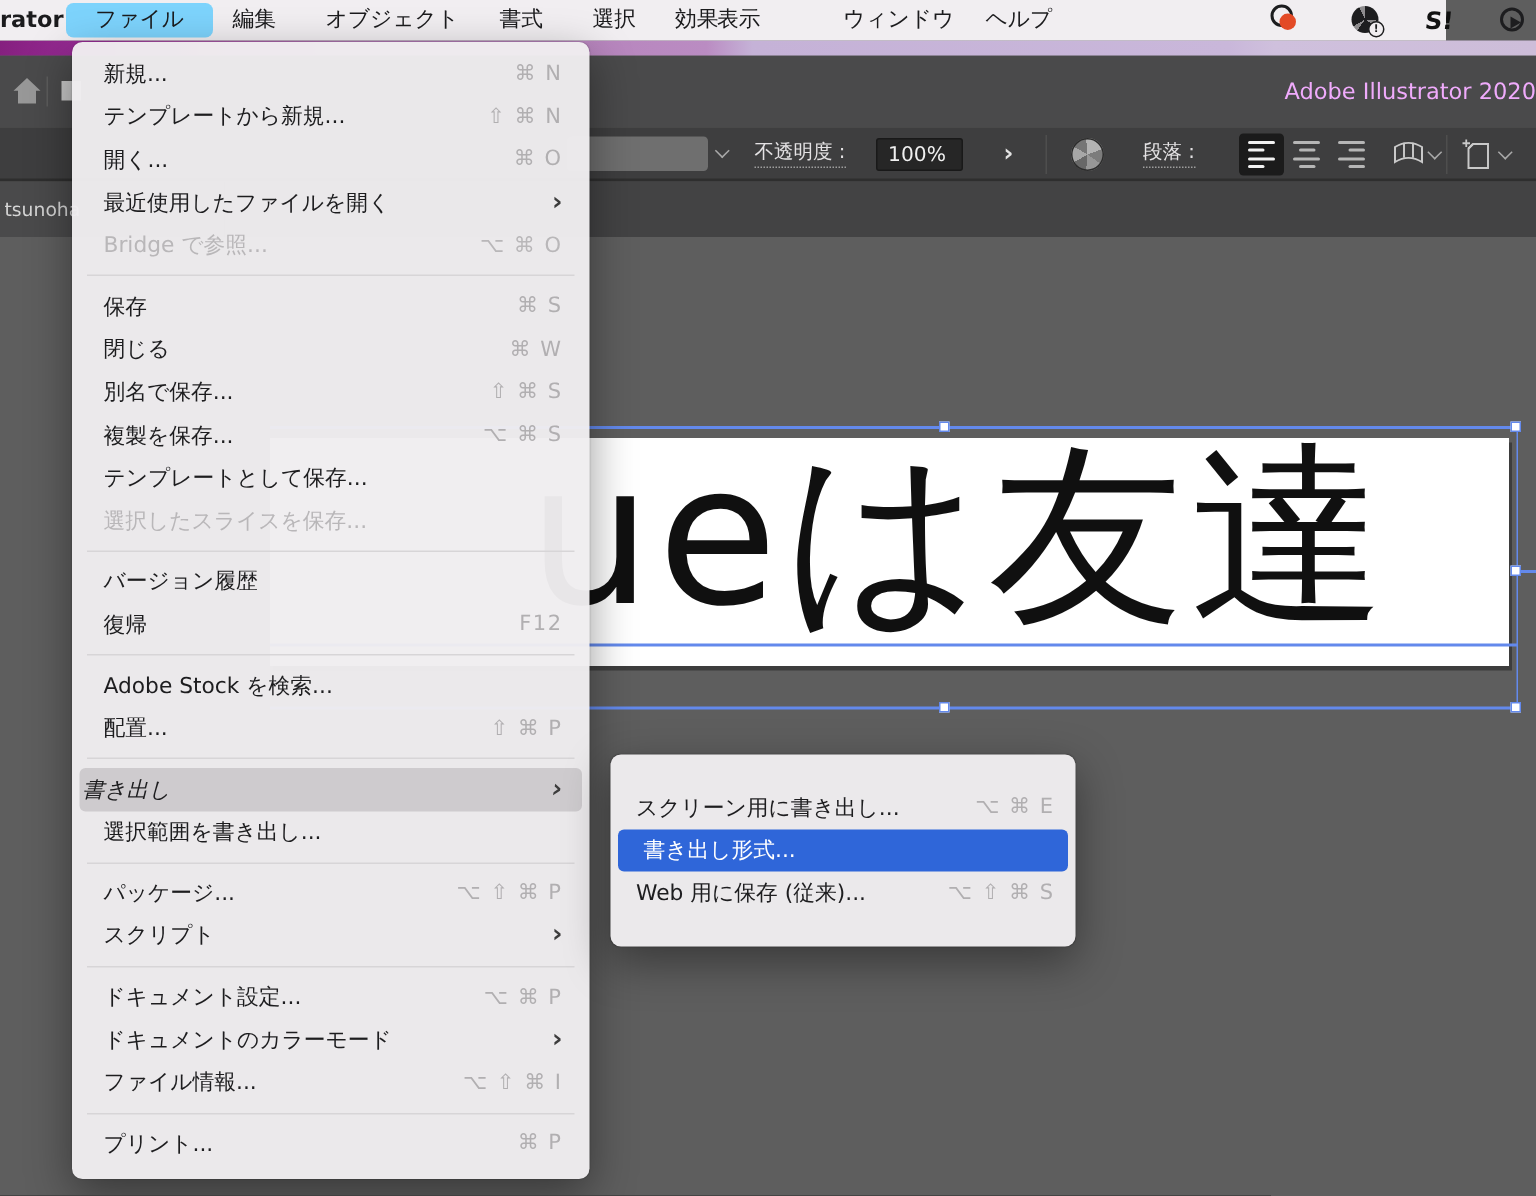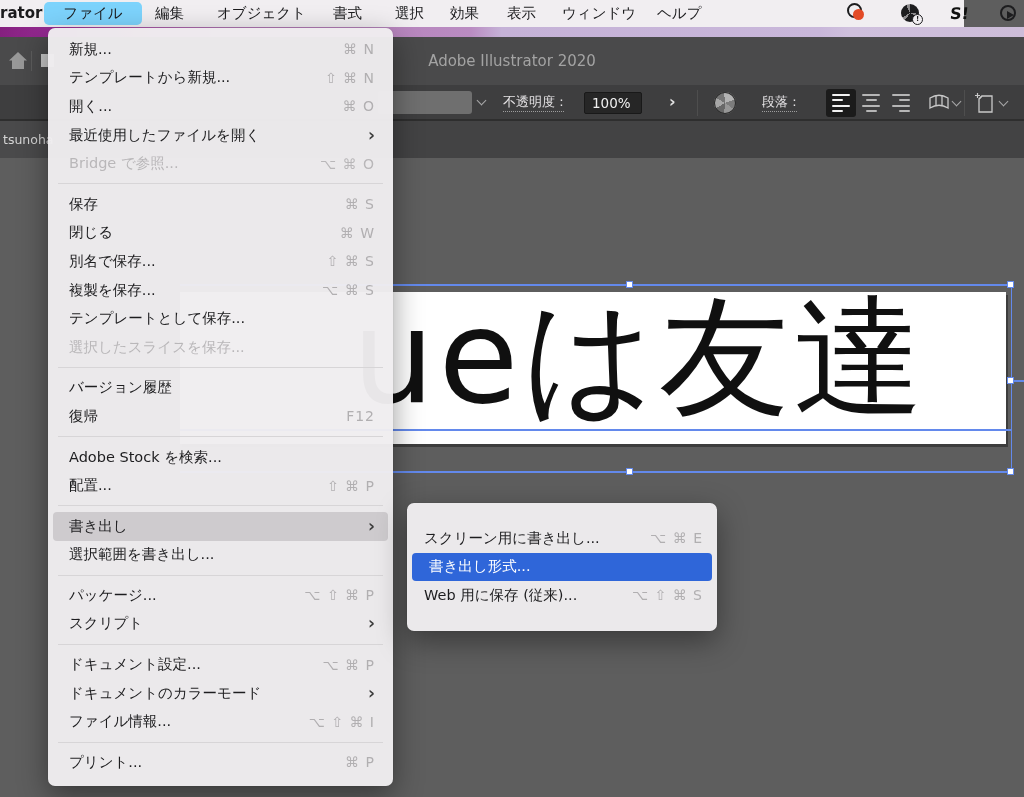--- a/index.html
+++ b/index.html
@@ -23,21 +23,21 @@
   .ic-alert{font-weight:800;font-size:16px;letter-spacing:0;color:#111;transform:skewX(-6deg);display:inline-block;}
   .ic-play{display:inline-block;width:16px;height:16px;border:2px solid #1d1d1f;border-radius:50%;position:relative;}
   .ic-play i{position:absolute;left:4.5px;top:3.5px;width:0;height:0;border-left:7px solid #1d1d1f;border-top:4.5px solid transparent;border-bottom:4.5px solid transparent;}
 
   
   .stripe{position:absolute;top:27px;left:0;width:1024px;height:10px;
     background:linear-gradient(90deg,#85207f 0%,#9a2d98 6%,#a94ba5 10%,#b277b4 22%,#ba8cc2 46%,#c5b2d7 49%,#c9b7da 80%,#cfc0dd 83%,#cdbdd9 100%);}
 
   
   .titlebar{position:absolute;top:37px;left:0;width:1024px;height:48px;background:#4a4a4b;}
-  .tb-title{position:absolute;top:0;left:0;width:100%;height:48px;line-height:48px;text-align:center;color:#a3a3a3;font-size:15px;}
+  .tb-title{position:absolute;top:0;left:0;width:100%;height:48px;line-height:48px;text-align:right;color:#f0abfc;font-size:15px;}
   .tb-home{position:absolute;left:8px;top:14px;}
   .tb-sep{position:absolute;left:31px;top:14px;width:1px;height:20px;background:#5c5c5c;}
   .tb-square{position:absolute;left:41px;top:17px;width:13px;height:13px;background:#c7c7c7;}
 
   
   .controlbar{position:absolute;top:85px;left:0;width:1024px;height:36px;background:#3e3e3f;border-bottom:2px solid #2e2e2e;color:#e4e2e4;}
   .cb-dd{position:absolute;left:378px;top:6px;width:94px;height:23px;background:#6f6f6f;border-radius:3px;}
   .cv{display:inline-block;width:7px;height:7px;border-right:1.7px solid #a9a9a9;border-bottom:1.7px solid #a9a9a9;transform:rotate(45deg);}
   .cb-dd-cv{position:absolute;left:478px;top:12px;}
   .cb-label{position:absolute;top:9px;font-size:13px;border-bottom:1px dotted #9d9d9d;padding-bottom:2px;line-height:15px;}
@@ -78,21 +78,21 @@
   
   .menu{position:absolute;background:rgba(239,237,239,0.97);border-radius:7px;
     box-shadow:0 10px 30px rgba(0,0,0,0.40),0 0 1px rgba(0,0,0,0.3);color:#1d1d1f;font-size:14.5px;}
   .file-menu{left:48px;top:28px;width:345px;padding:7px 0 9px 0;}
   .submenu{left:407px;top:503px;width:310px;padding:21px 0;}
   .mi{height:28.6px;display:flex;align-items:center;justify-content:space-between;padding:0 18px 0 21px;}
   .mi .lb{white-space:nowrap;}
   .mi .sc{color:#b1afb1;font-size:14px;letter-spacing:1px;white-space:nowrap;}
   .mi.dis .lb,.mi.dis .sc{color:#b9b7b9;}
   .mi .chev{color:#3c3c3c;font-size:17px;font-weight:bold;line-height:1;}
-  .mi.hl-gray{background:#cecbce;margin:0 5px;border-radius:4px;padding:0 13px 0 16px;}
+  .mi.hl-gray{background:#cecbce;margin:0 5px;border-radius:4px;padding:0 13px 0 2px;font-style:italic;}
   .mi.hl-blue{background:#2f66d9;margin:0 5px;border-radius:4px;padding:0 9px 0 12px;}
   .mi.hl-blue .lb{color:#ffffff;}
   .msep{height:1px;background:#d7d5d7;margin:5.5px 10px;}
   .submenu .mi{padding:0 14px 0 17px;}
 </style>
 </head>
 <body>
 
 <div id="screen">
 
@@ -178,21 +178,21 @@
   <div class="stripe"></div>
 
   <div class="menubar">
     <span class="mb-item mb-app" style="left:0px;">rator</span>
     <span class="mb-file-pill">ファイル</span>
     <span class="mb-item" style="left:155px;">編集</span>
     <span class="mb-item" style="left:217px;">オブジェクト</span>
     <span class="mb-item" style="left:333px;">書式</span>
     <span class="mb-item" style="left:395px;">選択</span>
     <span class="mb-item" style="left:450px;">効果</span>
-    <span class="mb-item" style="left:507px;">表示</span>
+    <span class="mb-item" style="left:478px;">表示</span>
     <span class="mb-item" style="left:562px;">ウィンドウ</span>
     <span class="mb-item" style="left:657px;">ヘルプ</span>
     <span class="mb-status" style="left:847px;"><span class="ic-ring"><span class="reddot"></span></span></span>
     <span class="mb-status" style="left:901px;top:4px;"><span class="ic-pie"><span class="badge">!</span></span></span>
     <span class="mb-status" style="left:950px;top:4px;"><span class="ic-alert">S!</span></span>
     <span class="mb-status" style="left:1000px;top:5px;"><span class="ic-play"><i></i></span></span>
   </div>
 
   <div class="menu file-menu">
     <div class="mi">

